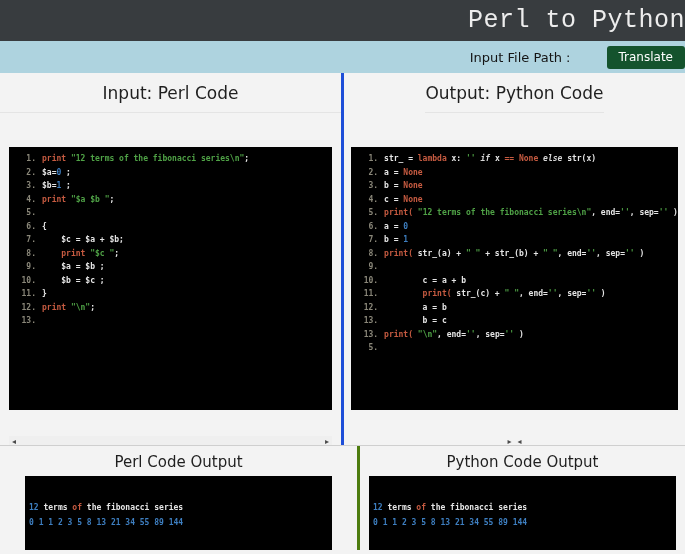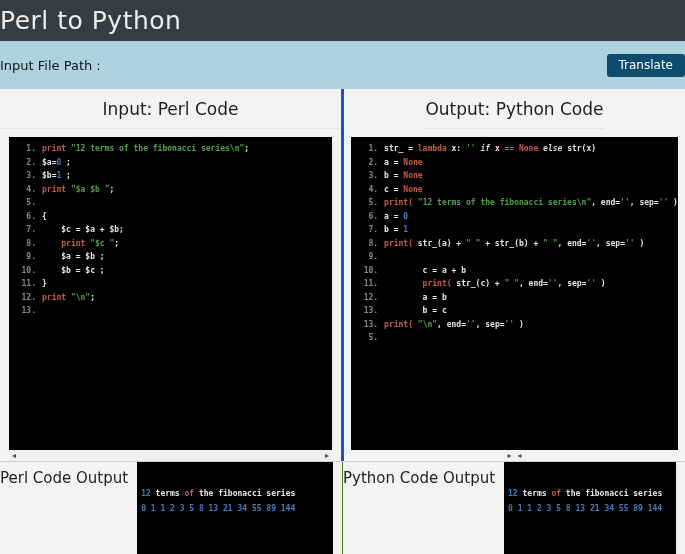--- a/index.html
+++ b/index.html
@@ -3,40 +3,40 @@
 <meta charset="utf-8">
 <style>
   html,body { margin:0; padding:0; background:#f3f3f3; }
   #app {
     width:685px; height:554px; overflow:hidden; position:relative;
     font-family:"DejaVu Sans","Liberation Sans",sans-serif;
     background:#f3f3f3;
   }
   
   .app-header {
-    height:41px; background:#383c3f; display:flex; align-items:center; justify-content:flex-start;
+    height:41px; background:#383c3f; display:flex; align-items:center; justify-content:flex-end;font-family:Liberation Mono, monospace;
   }
   .app-title { color:#ededed; font-size:25px; letter-spacing:0.5px; }
   
   .toolbar {
-    height:48px; background:#aed3df; display:flex; align-items:center; justify-content:space-between;
+    height:32px; background:#aed3df; display:flex; align-items:center; justify-content:flex-end;
   }
   .toolbar-label { font-size:13px; color:#141414; margin-right:12px; }
   .file-input {
     width:190px; height:19px; background:#e9eaf4; border:1px solid #8aa2c8; border-radius:2px;
     text-align:center; font-family:"DejaVu Sans Mono","Liberation Mono",monospace;
     font-size:11px; color:#222; outline:none; box-shadow:0 0 2px #9fc2e0;
   }
   .translate-btn {
-    margin-left:24px; background:#0c4a6e; color:#fff; border:none; border-radius:3px;
+    margin-left:24px; background:#14532d; color:#fff; border:none; border-radius:3px;
     font-size:12px; padding:4px 12px 5px; cursor:pointer; font-family:inherit;
   }
   
   .main { display:flex; height:372px; background:#f3f3f3; }
-  .panel { flex:1 1 0; min-width:0; display:flex; flex-direction:column; }
+  .panel { flex:1 1 0; min-width:0; display:flex; flex-direction:column;gap:26px; }
   .panel + .panel { border-left:3px solid #1d4ed8;align-items:center; }
   .panel-title {
     text-align:center; font-size:17px; color:#1f1f1f; padding:10px 0 9px;
     border-bottom:1px solid #e4e4e4;
   }
   .code-box {
     margin:8px 9px 0; height:315px; background:#000; overflow:hidden; padding-top:5px;
     box-sizing:border-box;
   }
   .code-line {
@@ -54,22 +54,22 @@
   .hscrollbar {
     height:11px; margin:0 9px; background:#efefef; position:relative;
   }
   .hscrollbar .arr {
     position:absolute; top:0; font-size:8px; line-height:11px; color:#4a4a4a; cursor:pointer;
   }
   .hscrollbar .arr.left  { left:3px; }
   .hscrollbar .arr.right { right:3px; }
   
   .bottom { display:flex; height:105px; border-top:1px solid #cfcfcf; box-sizing:border-box; background:#f3f3f3; }
-  .bpanel { flex:1 1 0; min-width:0; display:flex; flex-direction:row; }
-  .bpanel + .bpanel { border-left:1px solid #4d7c0f; }
+  .bpanel { flex:1 1 0; min-width:0; display:flex; flex-direction:column;margin-left:16px; }
+  .bpanel + .bpanel { border-left:3px solid #4d7c0f; }
   .bpanel-title { text-align:center; font-size:15px; color:#1f1f1f; padding:7px 0 5px; }
   .term-box {
     margin:0 9px; flex:1 1 auto; background:#000; overflow:hidden; padding:24px 0 0 4px;
   }
   .term-box .code-line { line-height:15px; }
 </style>
 </head>
 <body>
 
 <div id="app">

